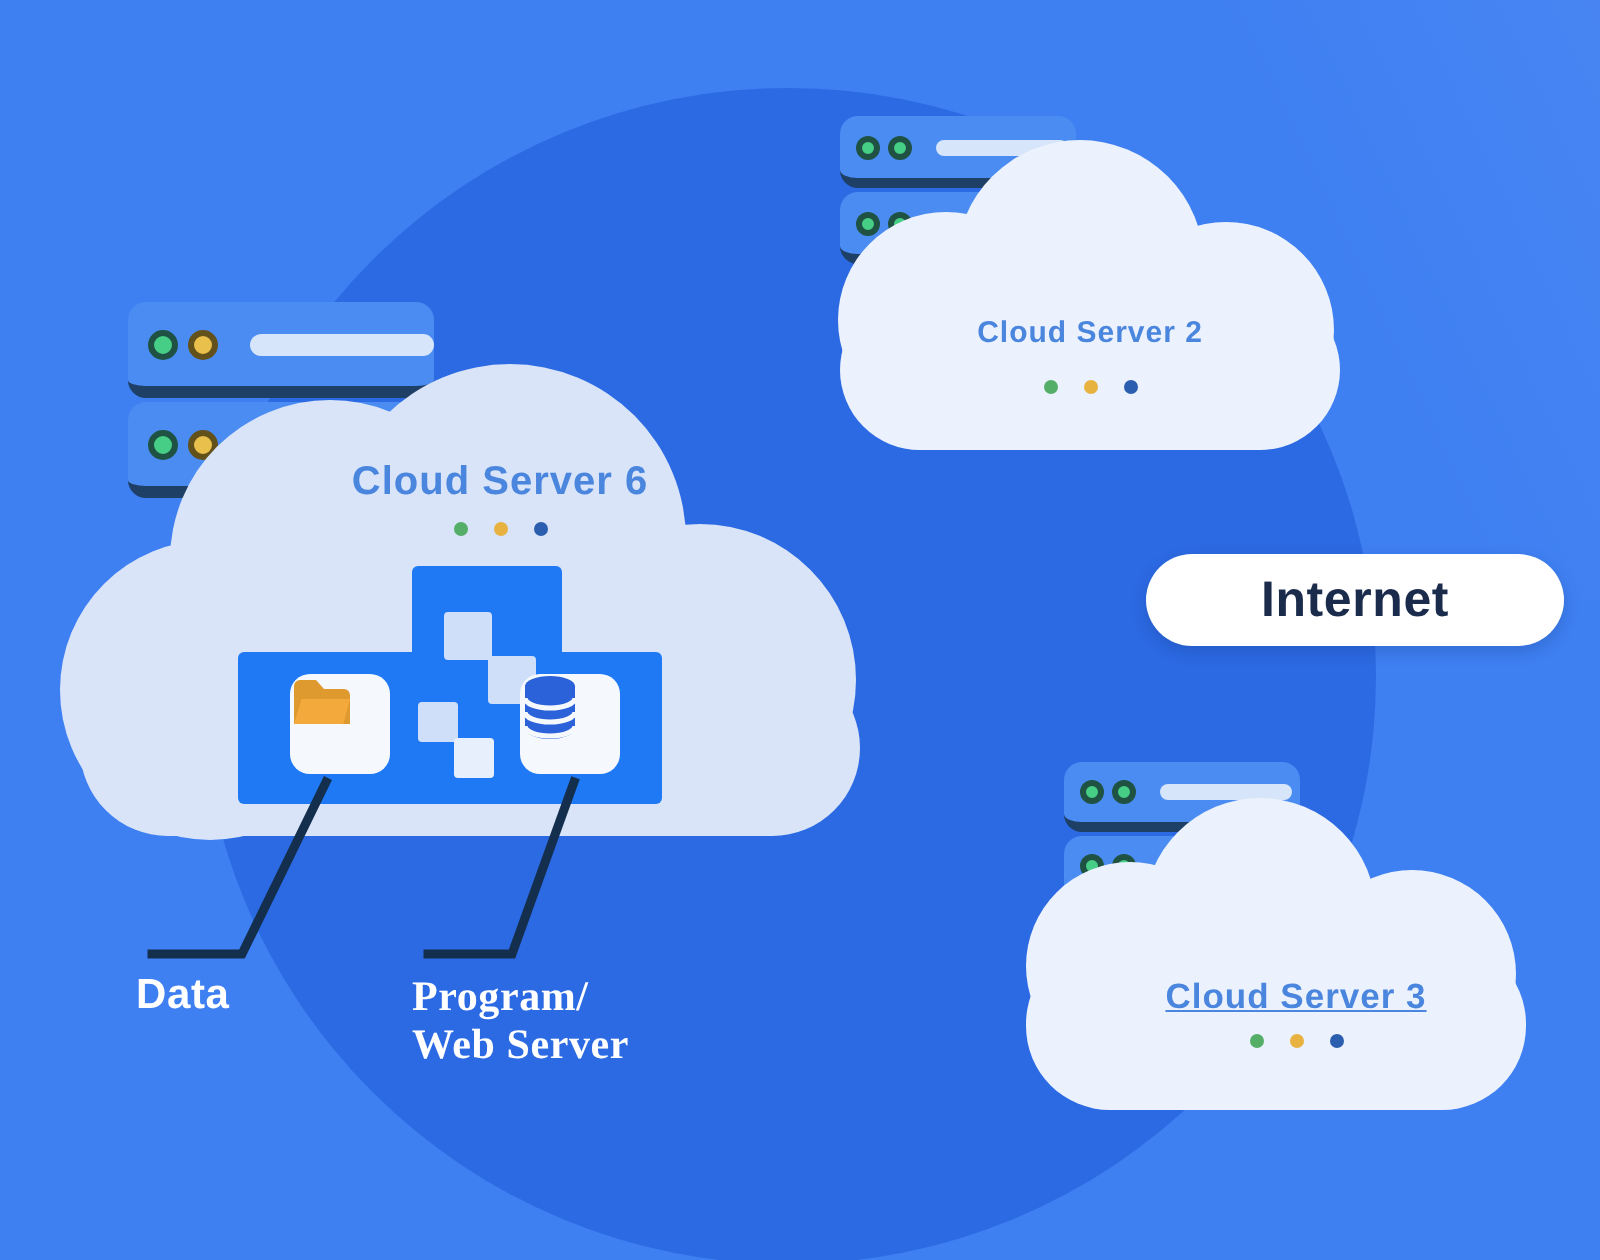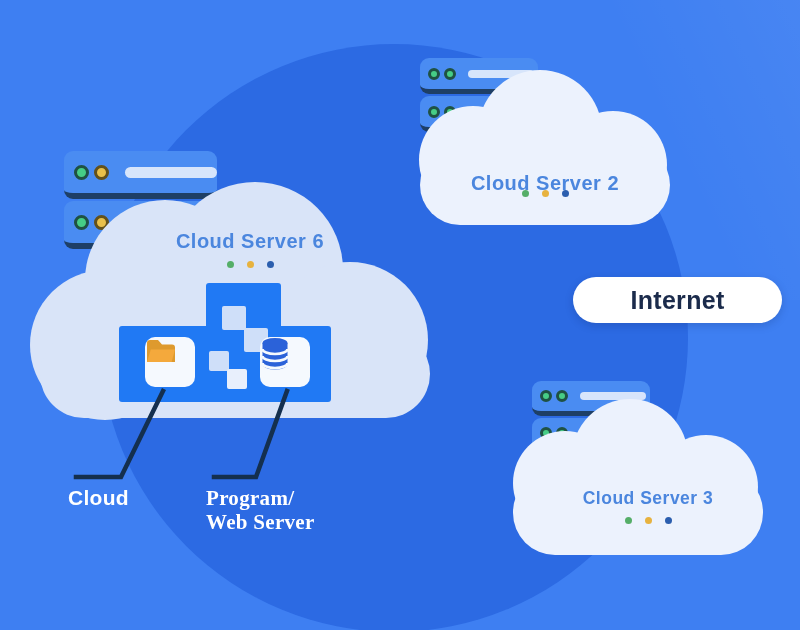--- a/index.html
+++ b/index.html
@@ -70,22 +70,22 @@
   .c2fill{fill:var(--cloud-small-fill,#ECF2FD);}
 
   .cloud-title{
     position:absolute;
     text-align:center;
     font-weight:700;
     color:var(--cloud-title-text,#4B86DE);
     letter-spacing:0.5px;
   }
   .cloud1 .cloud-title{left:105px;top:50px;width:240px;font-size:20px;}
-  .cloud2 .cloud-title{left:10px;top:112px;width:240px;font-size:20px;}
-  .cloud3 .cloud-title{left:20px;top:93px;width:240px;font-size:17.5px;}
+  .cloud2 .cloud-title{left:10px;top:98px;width:240px;font-size:15px;}
+  .cloud3 .cloud-title{left:20px;top:93px;width:240px;font-size:17.5px;text-decoration:underline;}
 
   .dots{position:absolute;display:flex;justify-content:center;gap:13px;}
   .cloud1 .dots{left:105px;top:81px;width:240px;}
   .cloud2 .dots{left:10px;top:130px;width:240px;}
   .cloud3 .dots{left:20px;top:122px;width:240px;}
   .dot{width:7px;height:7px;border-radius:50%;}
   .dot-green{background:var(--dot-green,#55AE68);}
   .dot-amber{background:var(--dot-amber,#E7B23F);}
   .dot-blue{background:var(--dot-blue,#2B5EAE);}
 
@@ -258,21 +258,21 @@
       <span class="dot dot-amber"></span>
       <span class="dot dot-blue"></span>
     </div>
   </div>
 
   <svg class="lines-overlay" width="800" height="630" viewBox="0 0 800 630">
     <polyline points="163,391 121,477 76,477" style="fill:none;stroke:var(--leader-line,#142F4E);stroke-width:4.5;stroke-linecap:square;stroke-linejoin:miter"></polyline>
     <polyline points="287,391 256,477 214,477" style="fill:none;stroke:var(--leader-line,#142F4E);stroke-width:4.5;stroke-linecap:square;stroke-linejoin:miter"></polyline>
   </svg>
 
-  <div class="callout callout-data">Cloud</div>
+  <div class="callout callout-data">Data</div>
   <div class="callout callout-program">
     <span>Program/</span>
     <span>Web Server</span>
   </div>
 
   <div class="internet-badge">
     <span class="internet-label">Internet</span>
   </div>
 
 </div>

